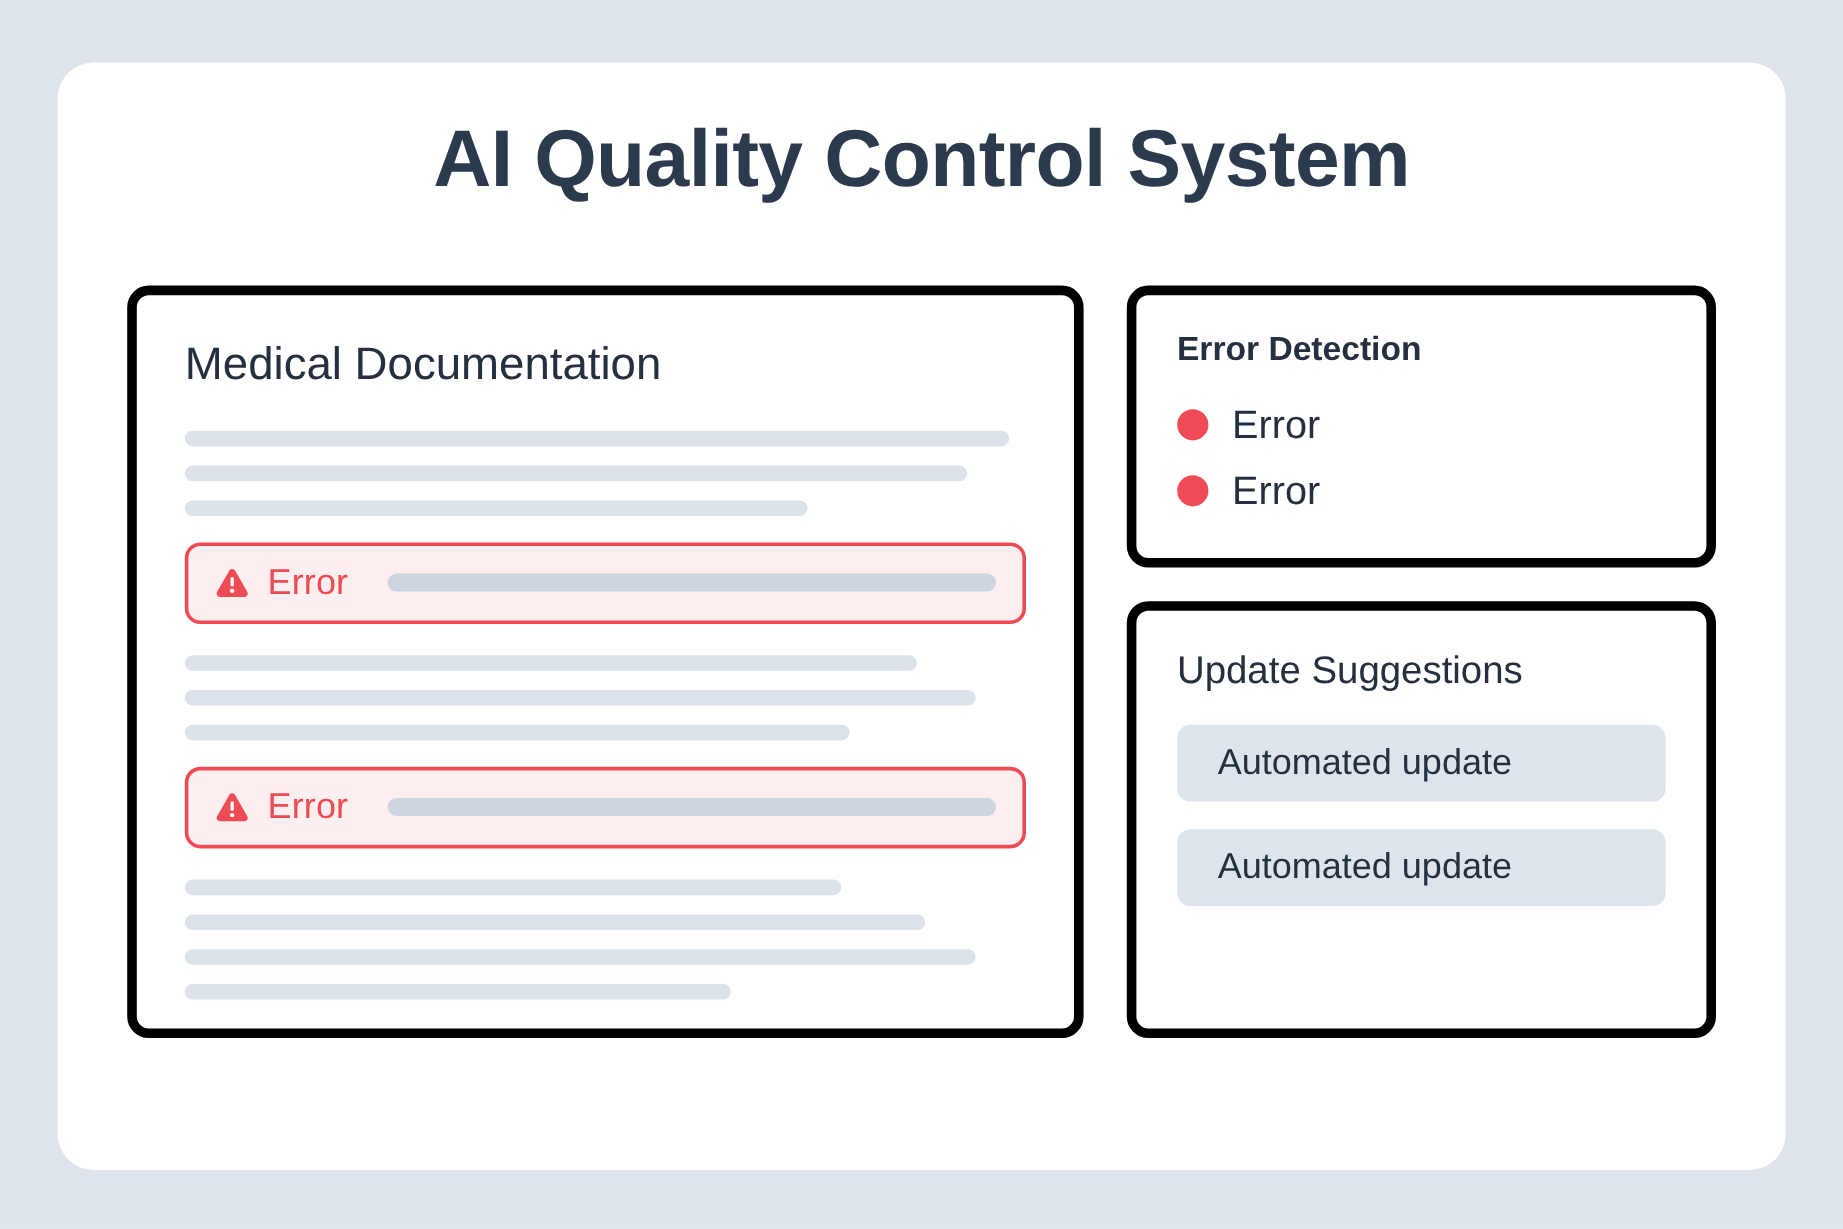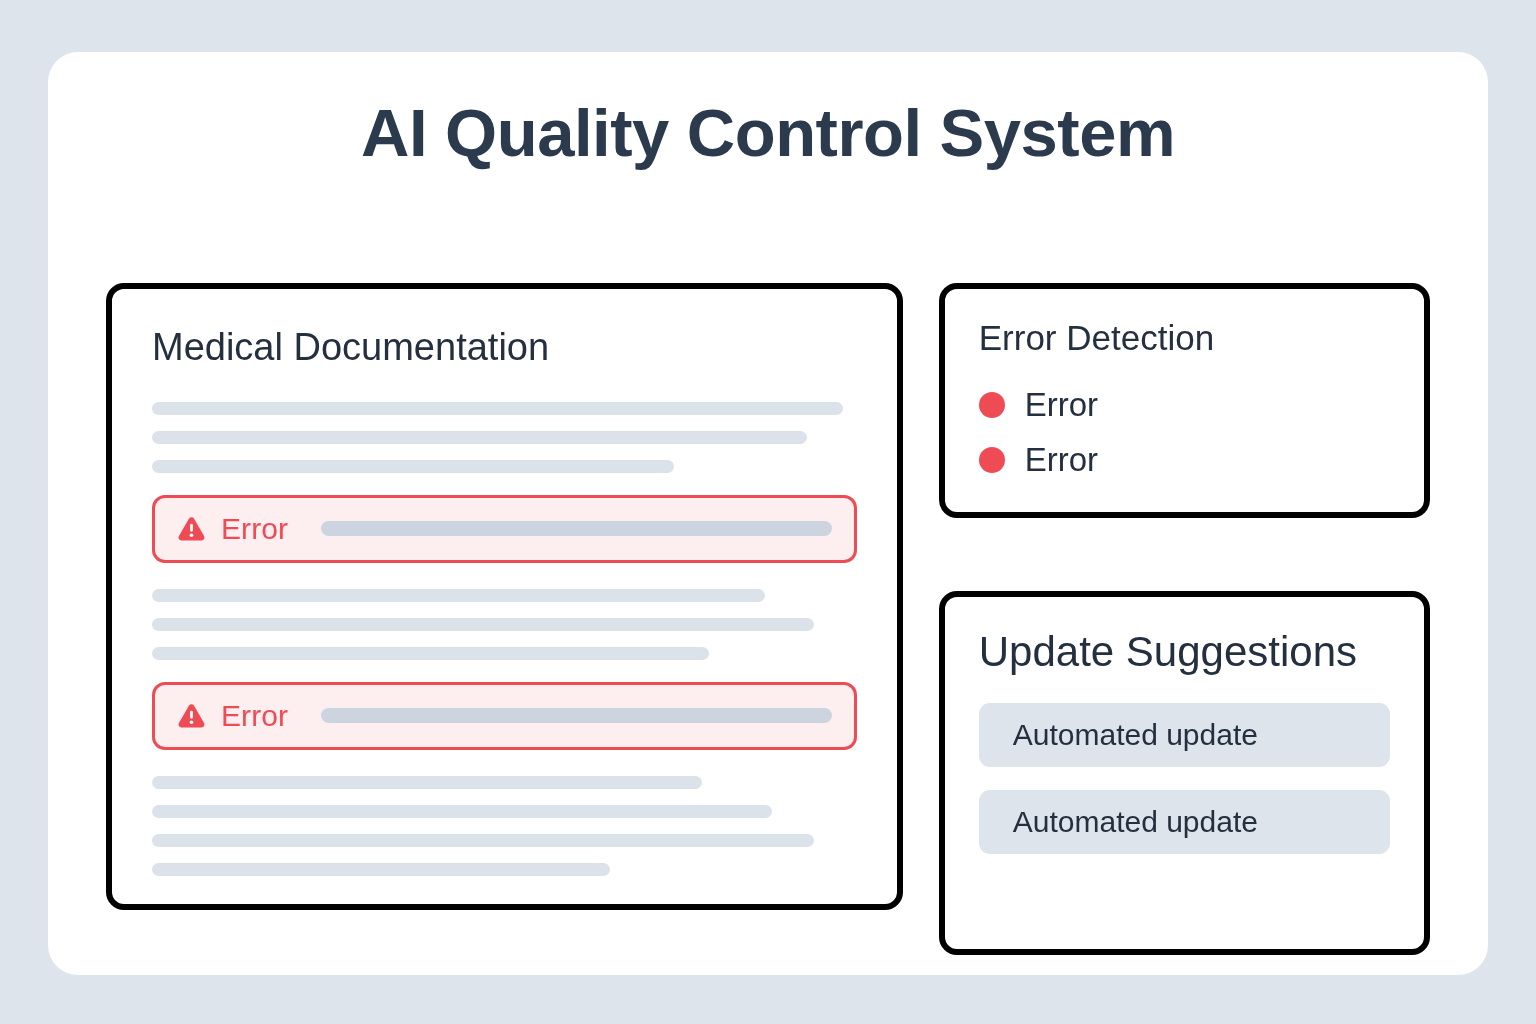--- a/index.html
+++ b/index.html
@@ -42,23 +42,22 @@
     position: absolute;
     left: 58px;
     top: 186px;
     right: 58px;
     display: flex;
     gap: 36px;
   }
 
   .panel {
     background: #ffffff;
-    border: 6px solid #000000;
+    border: 8px solid #000000;
     border-radius: 18px;
-    margin-top: 45px;
   }
 
   
   .doc-panel {
     width: 805px;
     height: 627px;
     padding: 38px 40px 0 40px;
   }
 
   .panel-title {
@@ -110,21 +109,21 @@
 
   
   .right-col {
     display: flex;
     flex-direction: column;
     gap: 28px;
     width: 497px;
   }
 
   .detect-panel { height: 235px; padding: 30px 34px 0 34px; }
-  .detect-panel .panel-title { font-size: 35px; }
+  .detect-panel .panel-title { font-size: 28px; font-weight: bold; }
 
   .detect-list { margin-top: 20px; }
 
   .detect-item {
     display: flex;
     align-items: center;
     gap: 20px;
     height: 55px;
   }
 
@@ -135,21 +134,21 @@
     background: #ef4b55;
     flex: 0 0 auto;
   }
 
   .detect-item-label {
     font-size: 33px;
     color: #24303f;
   }
 
   .sugg-panel { height: 364px; padding: 32px 34px 0 34px; }
-  .sugg-panel .panel-title { font-size: 42px; }
+  .sugg-panel .panel-title { font-size: 32px; }
 
   .sugg-list { margin-top: 28px; }
 
   .sugg-pill {
     background: #dde4ec;
     border-radius: 11px;
     height: 64px;
     display: flex;
     align-items: center;
     padding-left: 34px;

